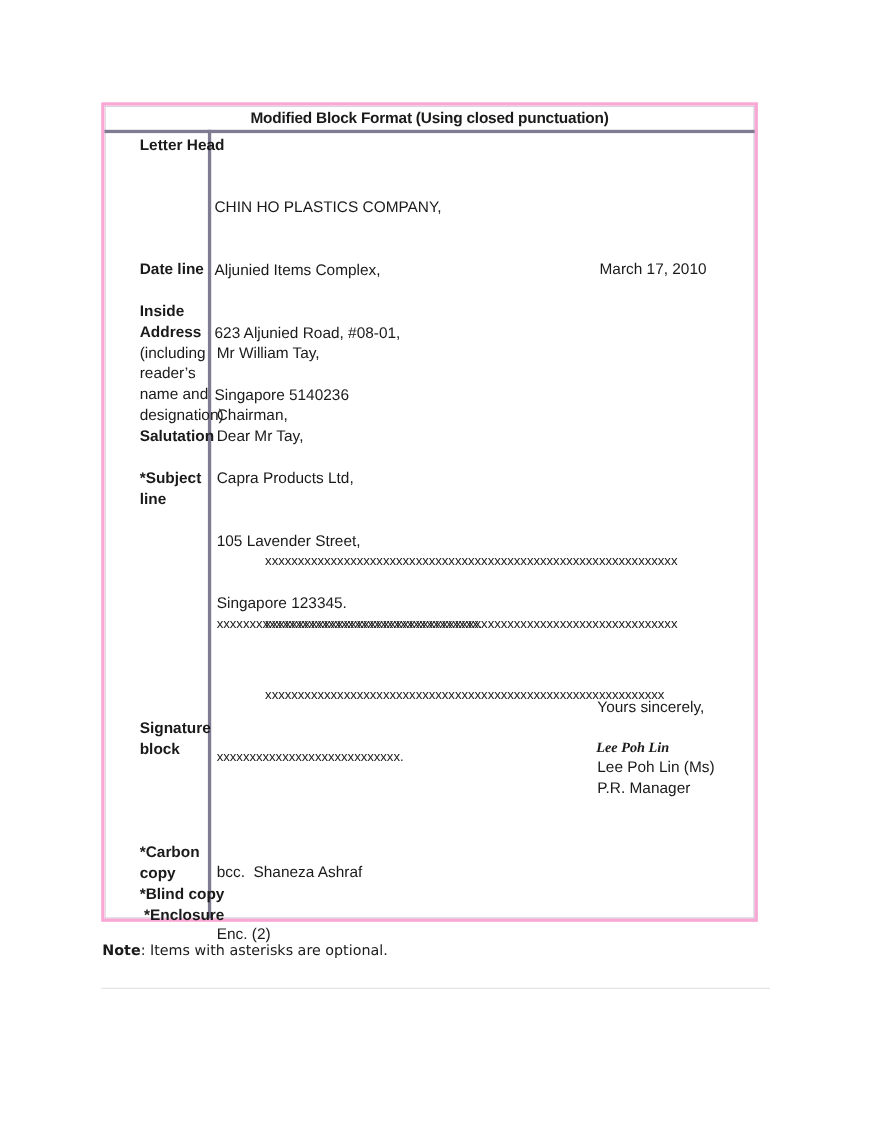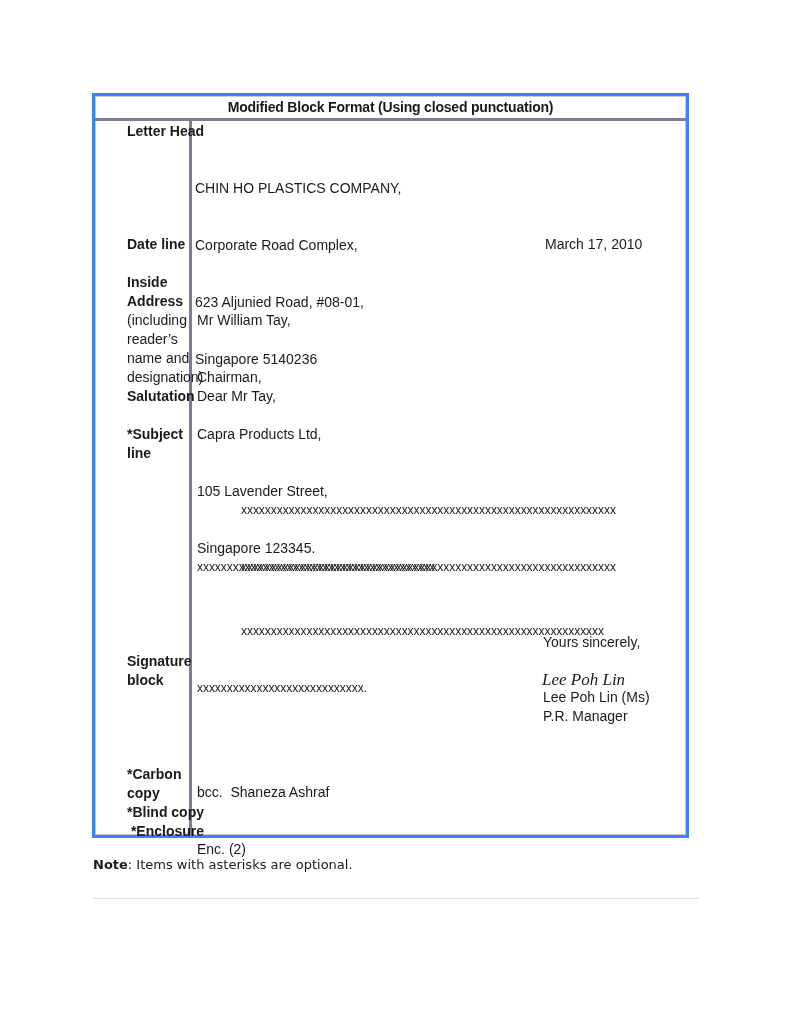--- a/index.html
+++ b/index.html
@@ -1,30 +1,30 @@
 <!DOCTYPE html>
 <html><head>
 <meta charset="utf-8">
 <style>
   html, body { margin:0; padding:0; background:#ffffff; }
   body { width:790px; height:1023px; position:relative; overflow:hidden;
          font-family:"Liberation Sans", sans-serif; color:#1a1a1a; }
   .tbl { position:absolute; left:92px; top:93px; width:597px; height:745px;
-         box-sizing:border-box; border:3px solid #3b82f6; box-shadow: inset 0 0 0 1px #c9c7d3; }
+         box-sizing:border-box; border:3px solid #f9a8d4; box-shadow: inset 0 0 0 1px #c9c7d3; }
   .hdr { position:absolute; left:0; top:0; right:0; height:22px;
          border-bottom:3px solid #7e7b92; text-align:center;
          font-weight:bold; font-size:14px; line-height:22px; letter-spacing:-0.2px; }
   .vdiv { position:absolute; left:94px; top:22px; bottom:0; width:3px; background:#7e7b92; }
   .lbl { position:absolute; left:5px; font-size:14px; line-height:19px; font-weight:bold;padding-left:27px; }
   .lbl .n { font-weight:normal; }
   .c { position:absolute; font-size:14px; line-height:19px; white-space:pre; }
   .ctr { left:100px; width:492px; text-align:left; }
   .lft { left:102px; }
   .xx { font-size:12px; letter-spacing:-0.05px; }
-  .sig { font-family:"Liberation Serif", serif; font-style:italic; font-size:17px; }
+  .sig { font-family:"Liberation Serif", serif; font-style:italic; font-size:13px;font-weight:bold; }
   .note { position:absolute; left:93px; top:857px; font-family:"DejaVu Sans", sans-serif; font-size:13px;text-align:center; }
   .hr { position:absolute; left:92px; top:898px; width:608px; height:1px; background:#e2e2e2; }
 </style>
 </head>
 <body>
 
 <div class="tbl">
   <div class="hdr">Modified Block Format (Using closed punctuation)</div>
   <div class="vdiv"></div>
 
@@ -49,21 +49,21 @@
   </div>
   <div class="lbl" style="top:669px">
     <div>*Carbon</div>
     <div>copy</div>
     <div>*Blind copy</div>
     <div style="white-space:pre"> *Enclosure</div>
   </div>
 
   <div class="c ctr" style="top:45px">
     <div>CHIN HO PLASTICS COMPANY,</div>
-    <div>Corporate Road Complex,</div>
+    <div>Aljunied Items Complex,</div>
     <div>623 Aljunied Road, #08-01,</div>
     <div>Singapore 5140236</div>
   </div>
   <div class="c" style="top:139px; left:450px">March 17, 2010</div>
   <div class="c lft" style="top:177px">
     <div>Mr William Tay,</div>
     <div>Chairman,</div>
     <div>Capra Products Ltd,</div>
     <div>105 Lavender Street,</div>
     <div>Singapore 123345.</div>

